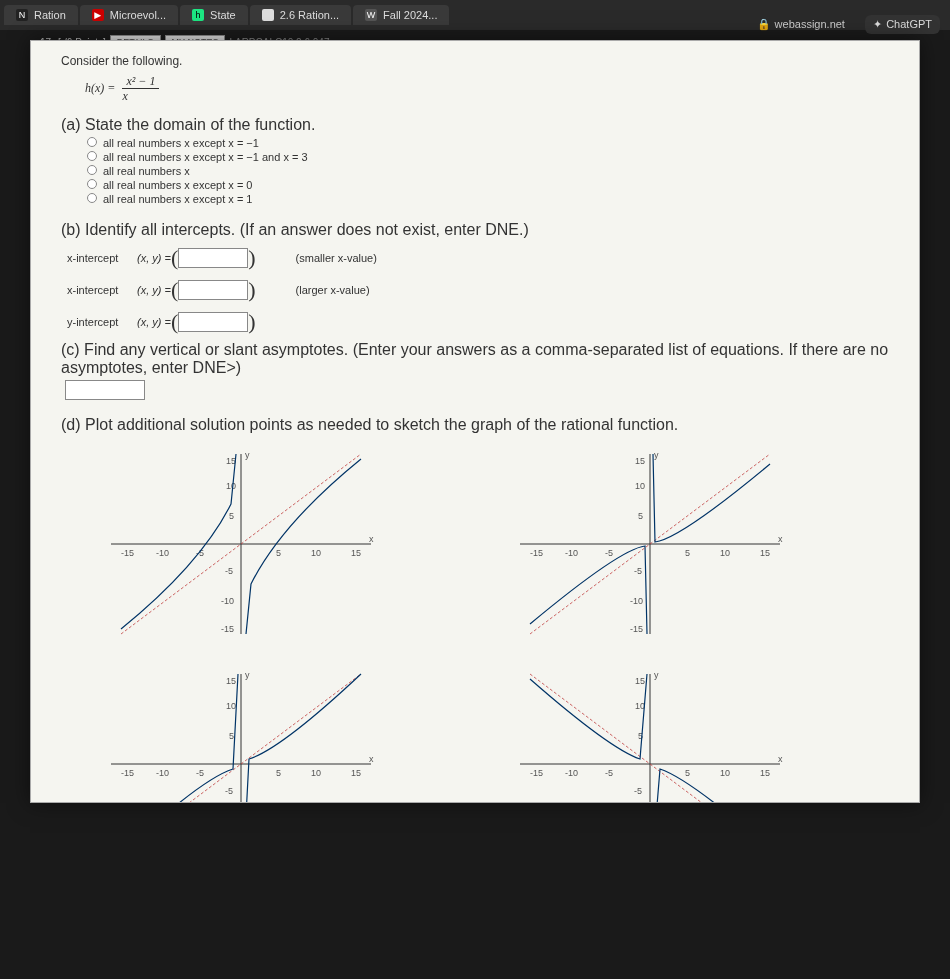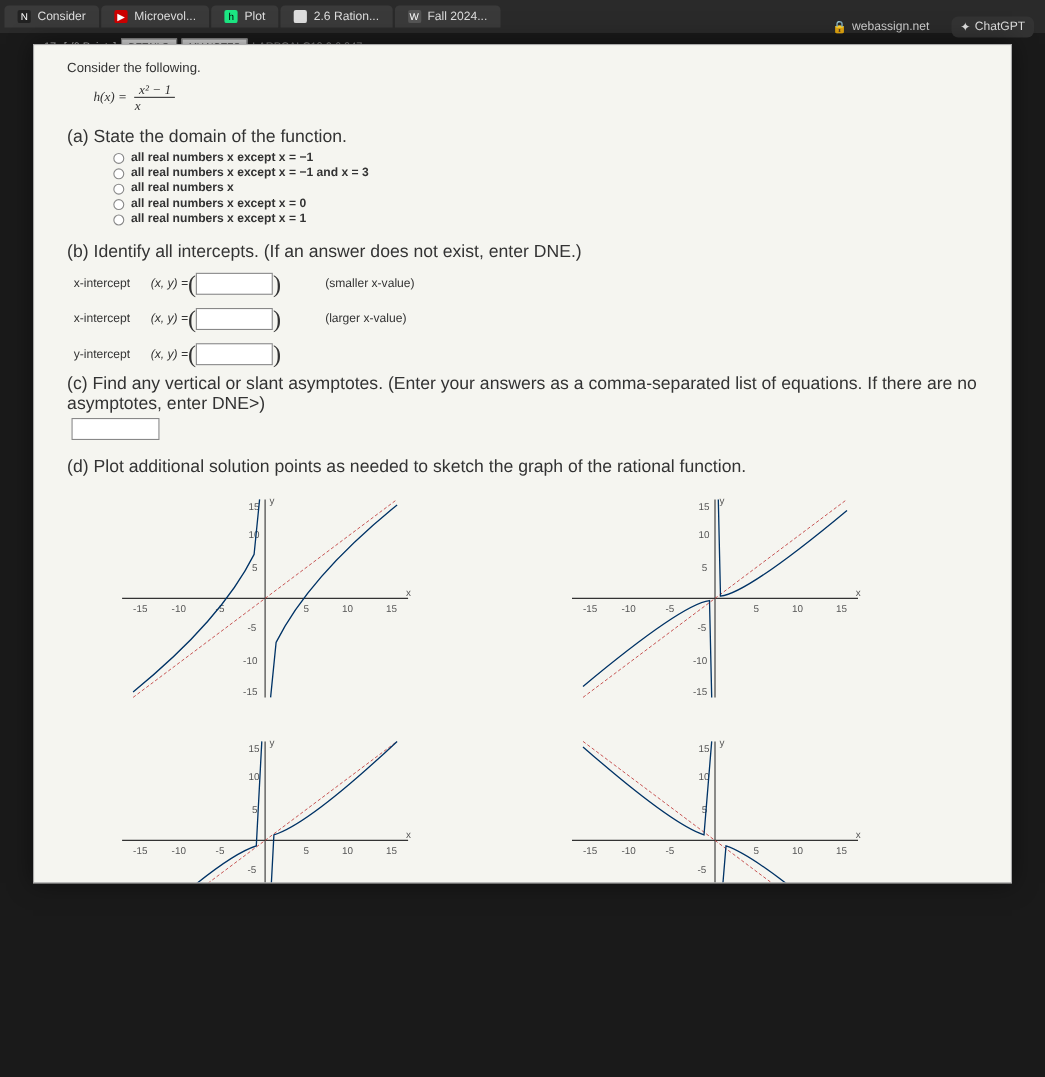--- a/index.html
+++ b/index.html
@@ -13,21 +13,21 @@
 
   .page { background: #f5f5f0; margin: 10px 30px 0 30px; border: 1px solid #aaa; height: 763px; position: relative; box-shadow: 0 0 20px rgba(0,0,0,0.5); overflow: hidden; }
   .qbar { display: flex; align-items: center; gap: 4px; font-size: 10px; padding: 2px 6px; position: absolute; top: -16px; left: 0; color: #bbb; }
   .btn-outline { border: 1px solid #888; padding: 1px 6px; background: #ddd; color: #444; font-size: 9px; }
 
   .content { padding: 10px 20px 10px 30px; font-size: 12px; color: #333; }
   .content p { margin: 3px 0; }
   .func { margin: 6px 0 12px 24px; font-style: italic; font-family: 'Times New Roman', serif; }
   .section { margin: 10px 0 6px 0; font-size: 16px; }
   .options { margin-left: 24px; }
-  .option { display: flex; align-items: flex-end; gap: 6px; margin: 2px 18px; font-size: 11px; font-weight: bold; }
+  .option { display: flex; align-items: flex-start; gap: 6px; margin: 2px 2px; font-size: 11px; }
   .radio { width: 10px; height: 10px; border: 1px solid #888; border-radius: 50%; background: #fff; flex-shrink:0; }
 
   .intercepts { margin-left: 6px; }
   .int-row { display: flex; align-items: center; margin: 6px 0; font-size: 11px; }
   .int-row .lbl { width: 70px; }
   .int-row .eq { font-style: italic; }
   .ansbox { display: inline-block; width: 70px; height: 20px; border: 1px solid #888; background: #fff; vertical-align: middle; }
   .paren { font-size: 22px; font-family: 'Times New Roman', serif; }
   .hint { font-size: 11px; color: #333; padding-left: 40px; }
 
@@ -41,29 +41,29 @@
 
   .help { margin: 20px 0 0 20px; font-size: 11px; color: #b05050; display:flex; align-items:flex-end; gap:6px;font-style:italic;}
   .help-btn { background: #e8a030; color: #333; font-size: 9px; padding: 2px 8px; border: 1px solid #000000; }
 </style>
 </head>
 <body>
 
 <div class="tabbar">
   <div class="tab">
     <span class="favicon" style="background:#222;color:#fff">N</span>
-    <span>Consider</span>
+    <span>Ration</span>
   </div>
   <div class="tab">
     <span class="favicon" style="background:#c00;color:#fff">▶</span>
     <span>Microevol...</span>
   </div>
   <div class="tab">
     <span class="favicon" style="background:#1ce783;color:#000">h</span>
-    <span>Plot</span>
+    <span>State</span>
   </div>
   <div class="tab">
     <span class="favicon" style="background:#ddd;color:#333"></span>
     <span>2.6 Ration...</span>
   </div>
   <div class="tab">
     <span class="favicon" style="background:#555;color:#fff">W</span>
     <span>Fall 2024...</span>
   </div>
 </div>

